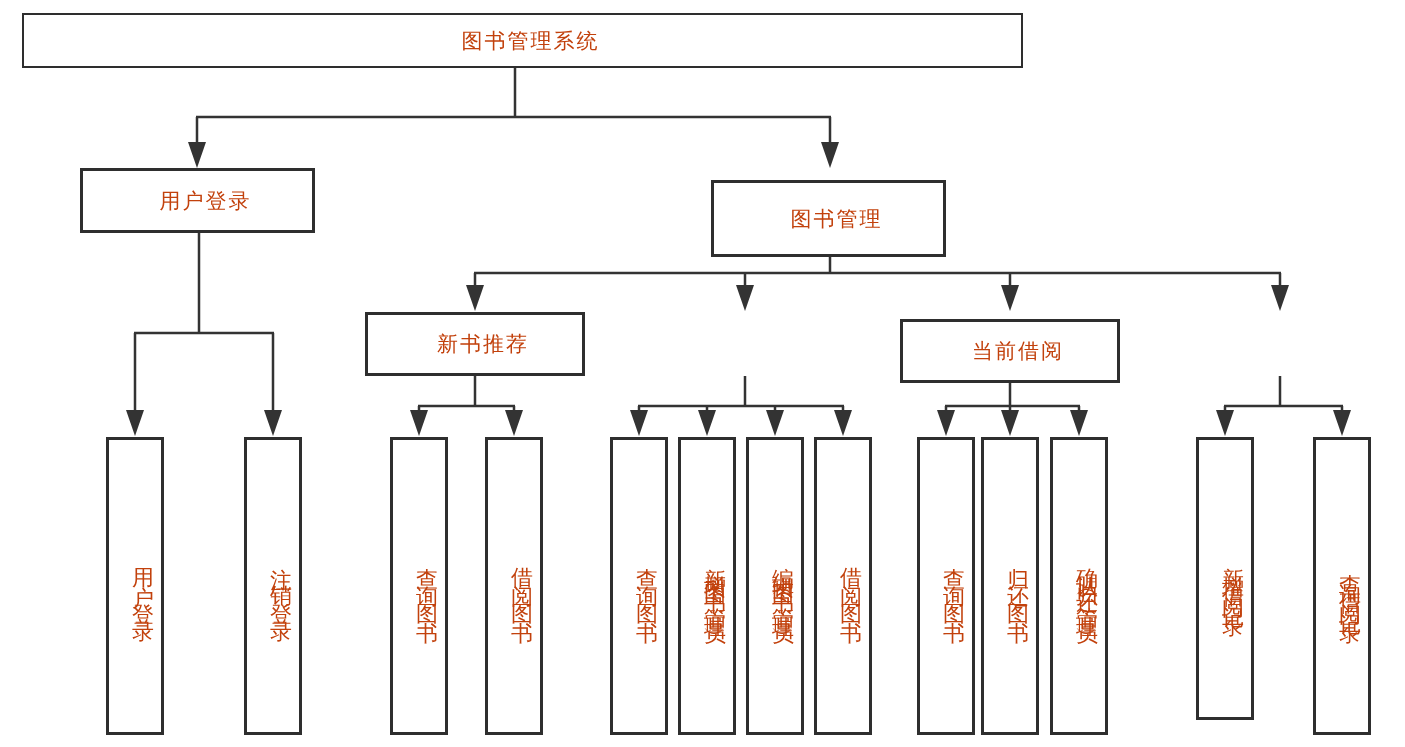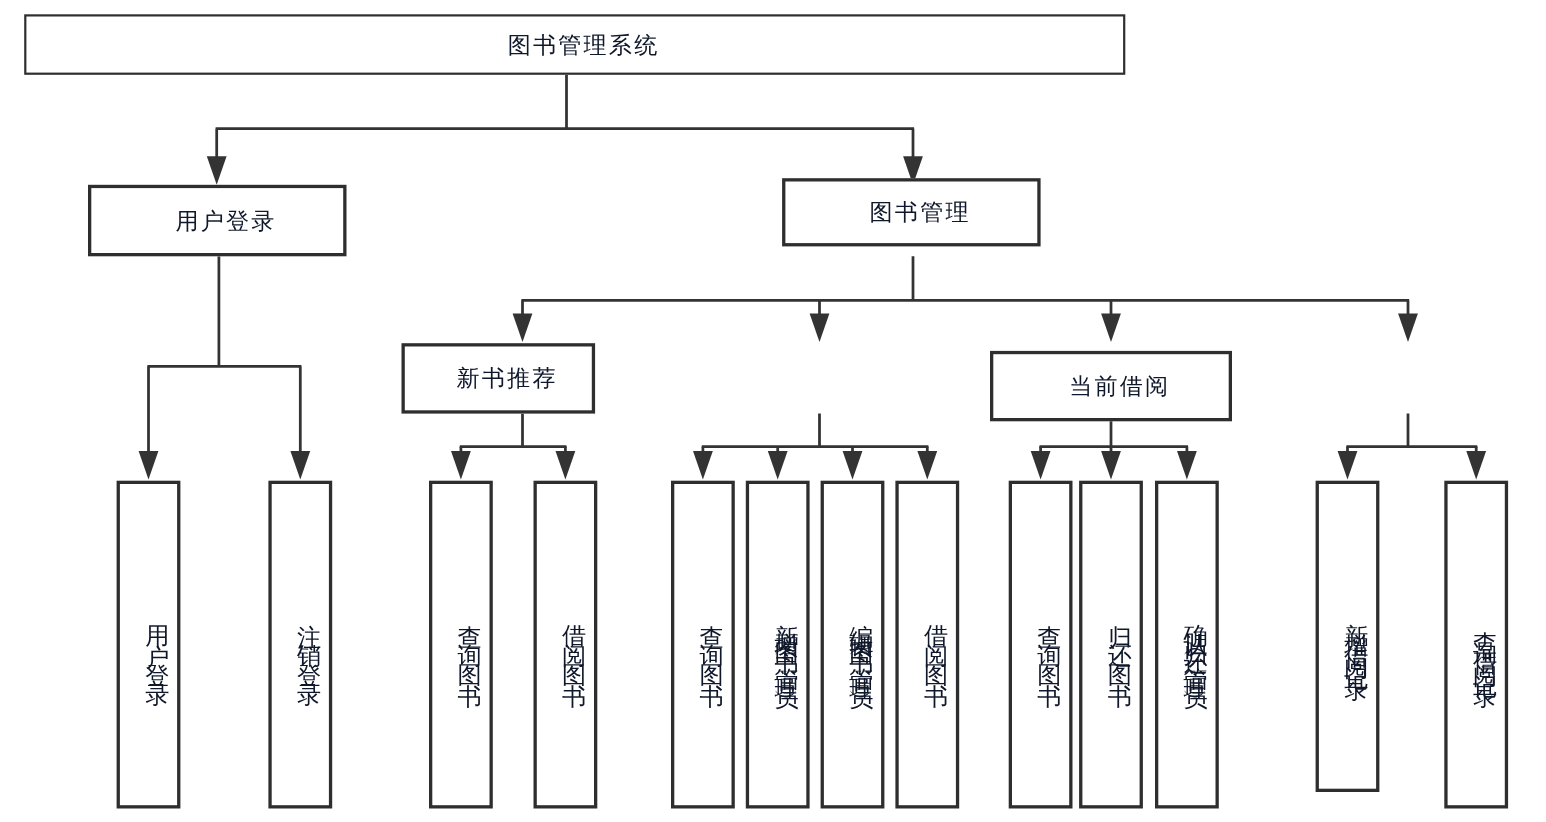--- a/index.html
+++ b/index.html
@@ -10,21 +10,21 @@
     overflow:hidden;
     font-family:"Liberation Sans","DejaVu Sans",sans-serif;
   }
   #connectors{position:absolute;left:0;top:0;width:1405px;height:747px;}
   .node{
     position:absolute;
     box-sizing:border-box;
     background:#ffffff;
     border:3px solid #2e2e2e;
     display:flex;align-items:center;justify-content:center;
-    color:#0f172a;
+    color:#c2410c;
     padding-left:16px;
   }
   .node.root{border-width:2px;}
   .node.h span{
     font-size:21px;letter-spacing:2px;white-space:nowrap;
   }
   .node.v{
     writing-mode:vertical-rl;
     text-orientation:mixed;
   }
@@ -80,25 +80,25 @@
     </g>
   </svg>
 
   <div class="node root h" style="left:22px;top:13px;width:1001px;height:55px">
     <span>图书管理系统</span>
   </div>
 
   <div class="node h" style="left:80px;top:168px;width:235px;height:65px">
     <span>用户登录</span>
   </div>
-  <div class="node h" style="left:711px;top:162px;width:235px;height:62px">
+  <div class="node h" style="left:711px;top:180px;width:235px;height:77px">
     <span>图书管理</span>
   </div>
 
-  <div class="node h" style="left:365px;top:312px;width:176px;height:64px">
+  <div class="node h" style="left:365px;top:312px;width:220px;height:64px">
     <span>新书推荐</span>
   </div>
   <div class="node h" style="left:900px;top:319px;width:220px;height:64px">
     <span>当前借阅</span>
   </div>
 
   <div class="node v ls-wide" style="left:106px;top:437px;width:58px;height:298px">
     <span>用户登录</span>
   </div>
   <div class="node v ls-wide" style="left:244px;top:437px;width:58px;height:298px">

